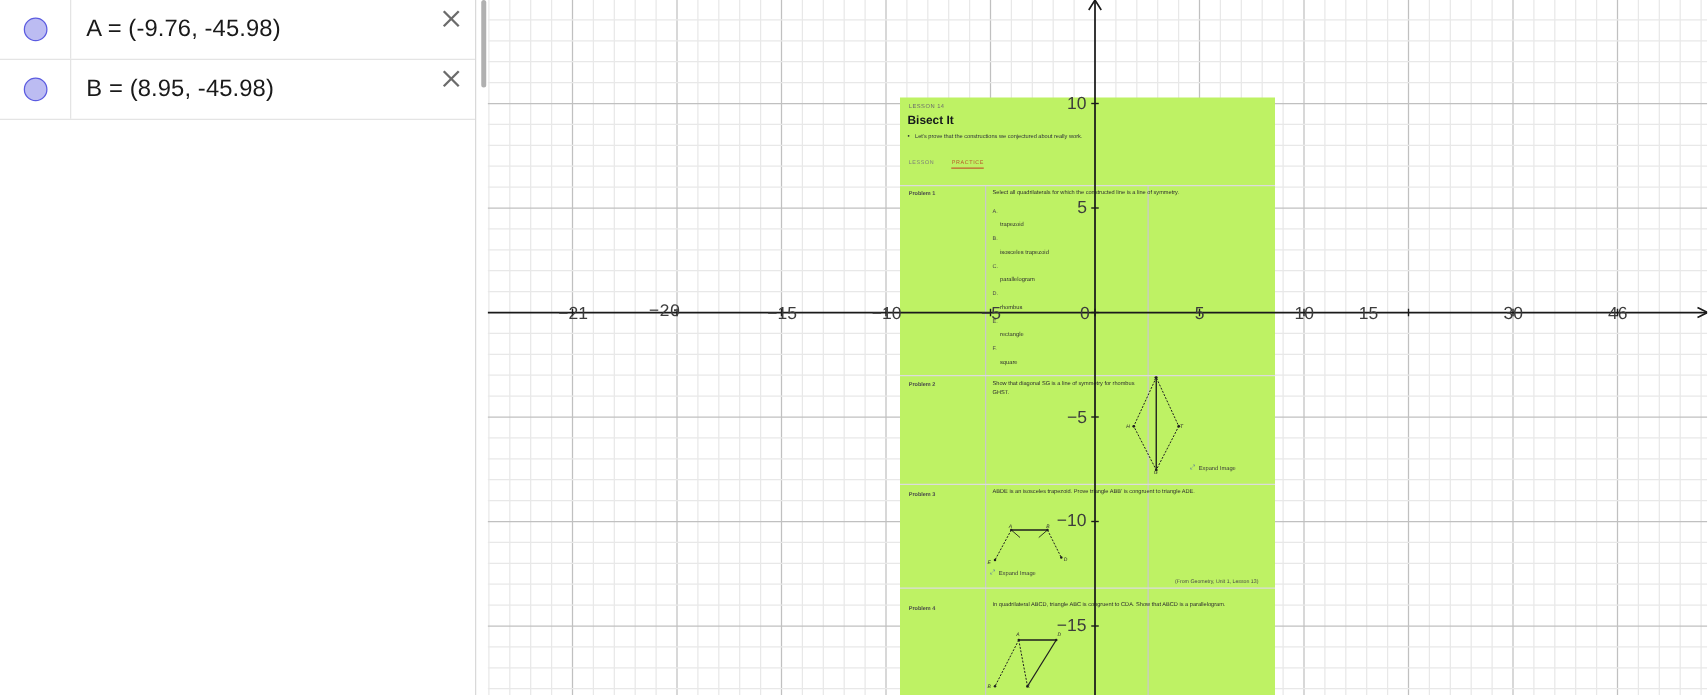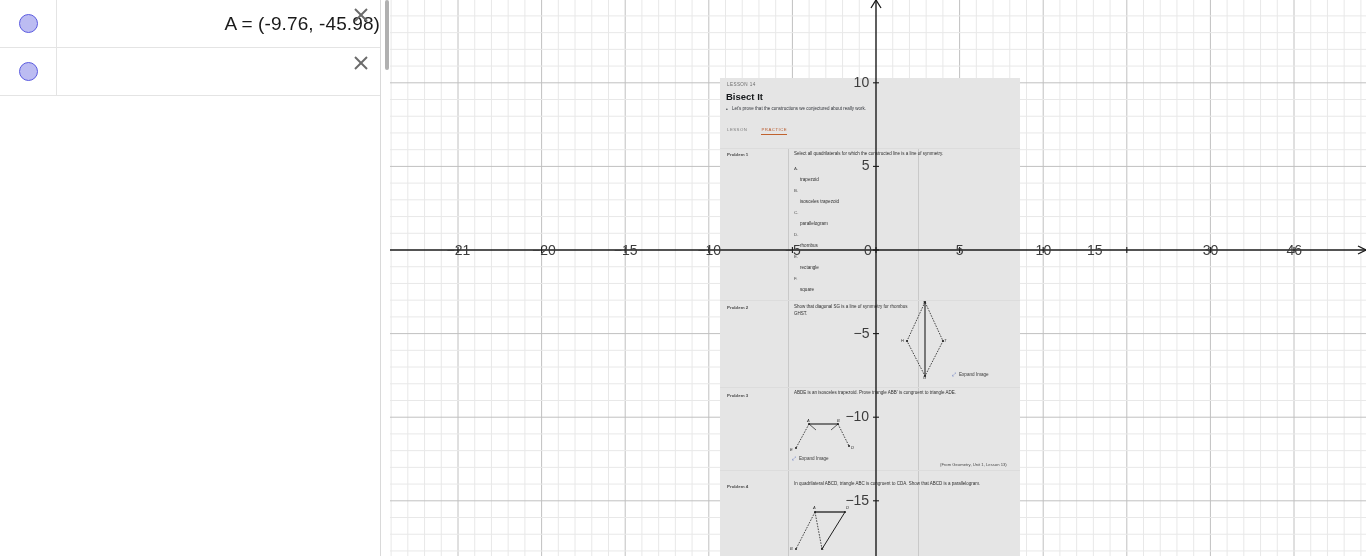--- a/index.html
+++ b/index.html
@@ -12,21 +12,20 @@
   }
   #app { position: relative; width: 1366px; height: 556px; }
 
   
   #algebra-panel {
     position: absolute; left: 0; top: 0;
     width: 381px; height: 556px;
     background: #ffffff;
     border-right: 1px solid #d9d9d9;
     overflow: hidden;
-    text-align: right;
   }
   .algebra-row {
     position: relative;
     display: flex;
     align-items: center;
     height: 48px;
     border-bottom: 1px solid #e4e4e4;
     background: #ffffff;
   }
   .marker-cell {
@@ -94,21 +93,21 @@
     white-space: nowrap;
   }
 
   
   #embedded-doc {
     position: absolute;
     left: 330px;  
     top: 78px;
     width: 300px;
     height: 478px;
-    background: #e5e5e5;
+    background: #bef264;
     overflow: hidden;
     font-family: "Liberation Sans", sans-serif;
     color: #2b2b2b;
     border: none;
     text-decoration: underline;
   }
   #embedded-doc .doc-inner { position: relative; width: 300px; height: 478px; }
 
   .doc-lesson-eyebrow {
     position: absolute; left: 7px; top: 4px;
@@ -189,20 +188,21 @@
           <line x1="4" y1="4" x2="16" y2="16" stroke="#6b6b6b" stroke-width="1.9"></line>
           <line x1="16" y1="4" x2="4" y2="16" stroke="#6b6b6b" stroke-width="1.9"></line>
         </svg>
       </div>
     </div>
 
     <div class="algebra-row">
       <div class="marker-cell">
         <div class="point-marker"></div>
       </div>
+      <div class="row-content">B = (8.95, -45.98)</div>
       <div class="close-btn">
         <svg width="20" height="20" viewBox="0 0 20 20" aria-hidden="true">
           <line x1="4" y1="4" x2="16" y2="16" stroke="#6b6b6b" stroke-width="1.9"></line>
           <line x1="16" y1="4" x2="4" y2="16" stroke="#6b6b6b" stroke-width="1.9"></line>
         </svg>
       </div>
     </div>
 
   </div>
 
@@ -428,21 +428,21 @@
         <line x1="483" y1="82.80000000000001" x2="489" y2="82.80000000000001" stroke="#1a1a1a" stroke-width="1.1"></line>
         <line x1="483" y1="166.4" x2="489" y2="166.4" stroke="#1a1a1a" stroke-width="1.1"></line>
         <line x1="483" y1="250" x2="489" y2="250" stroke="#1a1a1a" stroke-width="1.1"></line>
         <line x1="483" y1="333.6" x2="489" y2="333.6" stroke="#1a1a1a" stroke-width="1.1"></line>
         <line x1="483" y1="417.2" x2="489" y2="417.2" stroke="#1a1a1a" stroke-width="1.1"></line>
         <line x1="483" y1="500.79999999999995" x2="489" y2="500.79999999999995" stroke="#1a1a1a" stroke-width="1.1"></line>
       </svg>
 
     <div id="axis-labels">
         <div class="axis-label" style="left: 56.6px; top: 242px;">−21</div>
-        <div class="axis-label" style="left: 142px; top: 242px;">−20</div>
+        <div class="axis-label" style="left: 129px; top: 242px; font-family: Liberation Mono, monospace;">−20</div>
         <div class="axis-label" style="left: 223.8px; top: 242px;">−15</div>
         <div class="axis-label" style="left: 307.4px; top: 242px;">−10</div>
         <div class="axis-label" style="left: 394.8px; top: 242px;">−5</div>
         <div class="axis-label" style="left: 474px; top: 242px;">0</div>
         <div class="axis-label" style="left: 565.8px; top: 242px;">5</div>
         <div class="axis-label" style="left: 645.6px; top: 242px;">10</div>
         <div class="axis-label" style="left: 697px; top: 242px;">15</div>
         <div class="axis-label" style="left: 812.8px; top: 242px;">30</div>
         <div class="axis-label" style="left: 896.4px; top: 242px;">46</div>
         <div class="axis-label" style="left: 463.6px; top: 73.8px;">10</div>

